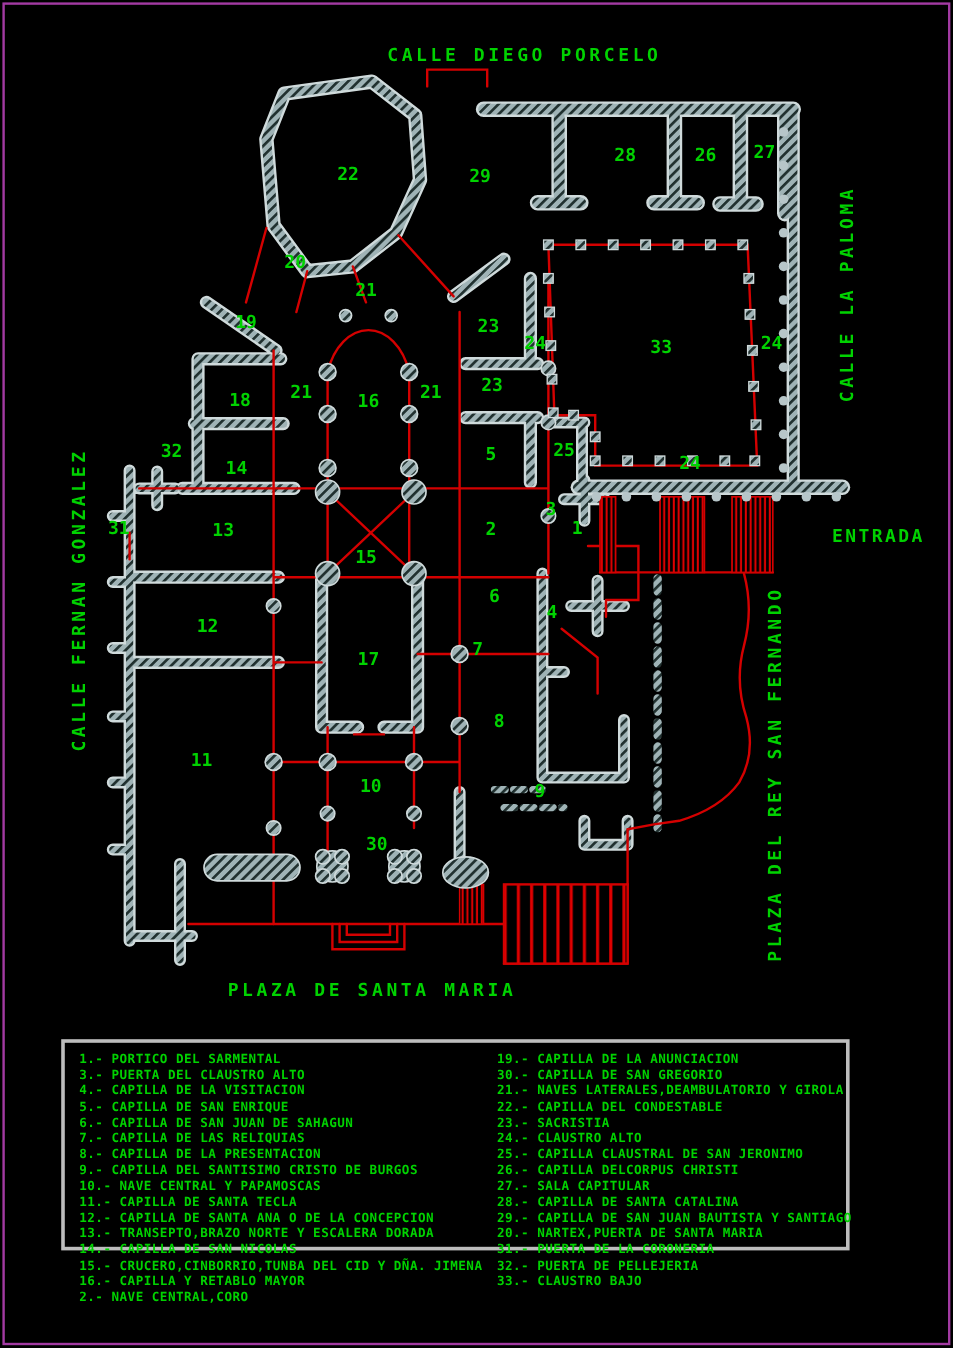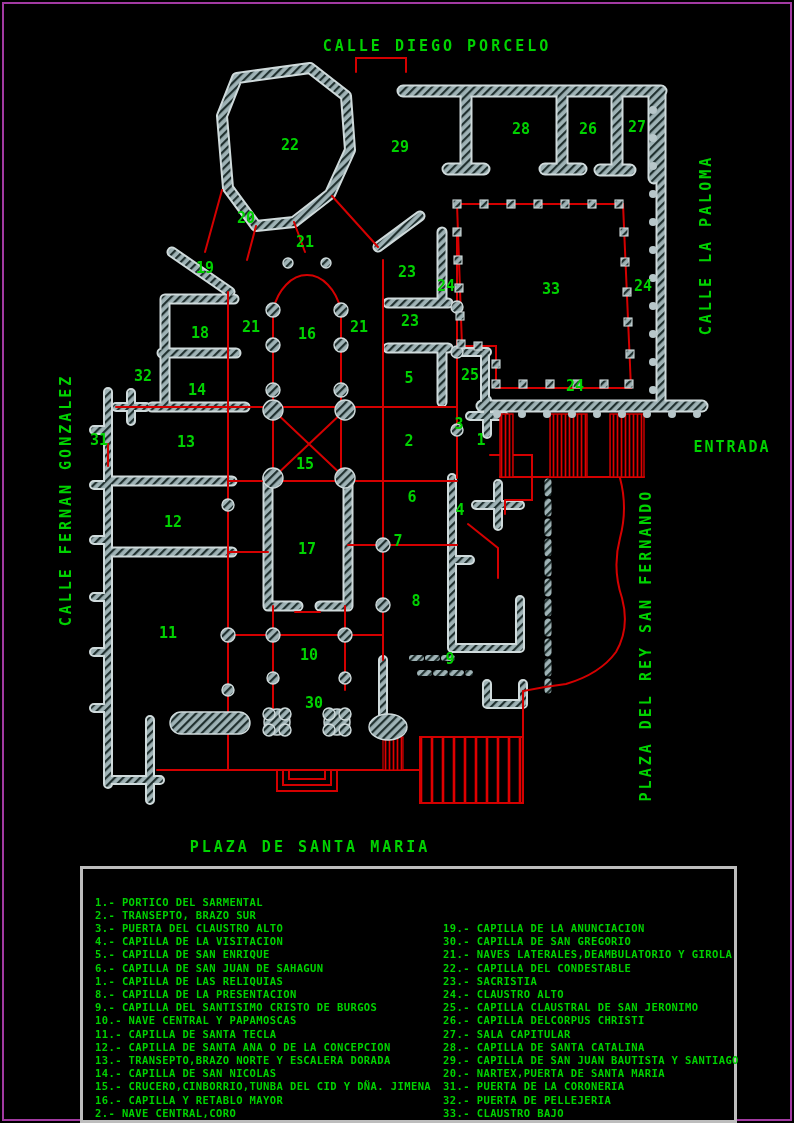--- a/index.html
+++ b/index.html
@@ -8,22 +8,22 @@
   .frame{position:absolute;inset:2px;border:2px solid #a23aa2;pointer-events:none;}
   svg.plan{position:absolute;left:0;top:0;}
   
   .gtext{position:absolute;color:#00d200;font-weight:bold;white-space:nowrap;
          letter-spacing:3px;font-size:15px;}
   .center{transform:translate(-50%,-50%);}
   .vert{transform:translate(-50%,-50%) rotate(-90deg);}
   .plan-num{fill:#00d200;font-family:"DejaVu Sans Mono",monospace;font-size:15px;
             font-weight:bold;text-anchor:middle;}
   
-  .legend{position:absolute;left:80px;top:866px;width:657px;height:257px;
-          border:3px solid #bdbdbd;background:#000;display:flex;box-sizing:border-box;align-items:flex-end;}
+  .legend{position:absolute;left:51px;top:866px;width:657px;height:176px;
+          border:3px solid #bdbdbd;background:#000;display:flex;box-sizing:border-box;}
   .legend ul{list-style:none;margin:8px 0 0 0;padding:0 0 0 12px;}
   .legend li{color:#00d200;font-size:10.5px;line-height:13.2px;font-weight:bold;
              letter-spacing:.4px;white-space:nowrap;}
   .lcol{width:356px;}
   .rcol{flex:1;}
 </style>
 </head>
 <body>
 
 <div class="page">
@@ -234,32 +234,31 @@
         <text x="309" y="660" class="plan-num">10</text>
         <text x="450" y="664" class="plan-num">9</text>
         <text x="314" y="708" class="plan-num">30</text>
       </g>
   </svg>
 
   <div class="gtext center" style="left:437px;top:46px;">CALLE DIEGO PORCELO</div>
   <div class="gtext vert" style="left:706px;top:245px;">CALLE LA PALOMA</div>
   <div class="gtext vert" style="left:66px;top:500px;">CALLE FERNAN GONZALEZ</div>
   <div class="gtext vert" style="left:646px;top:645px;">PLAZA DEL REY SAN FERNANDO</div>
-  <div class="gtext center" style="left:310px;top:847px;">PLAZA DE SANTA MARIA</div>
+  <div class="gtext center" style="left:310px;top:825px;">PLAZA DE SANTA MARIA</div>
   <div class="gtext center" style="left:732px;top:447px;letter-spacing:2px;">ENTRADA</div>
 
   <div class="legend">
     <ul class="lcol" id="legend-left">
         <li>1.- PORTICO DEL SARMENTAL</li>
-        <li>2.- TRANSEPTO, BRAZO SUR</li>
         <li>3.- PUERTA DEL CLAUSTRO ALTO</li>
         <li>4.- CAPILLA DE LA VISITACION</li>
         <li>5.- CAPILLA DE SAN ENRIQUE</li>
         <li>6.- CAPILLA DE SAN JUAN DE SAHAGUN</li>
-        <li>1.- CAPILLA DE LAS RELIQUIAS</li>
+        <li>7.- CAPILLA DE LAS RELIQUIAS</li>
         <li>8.- CAPILLA DE LA PRESENTACION</li>
         <li>9.- CAPILLA DEL SANTISIMO CRISTO DE BURGOS</li>
         <li>10.- NAVE CENTRAL Y PAPAMOSCAS</li>
         <li>11.- CAPILLA DE SANTA TECLA</li>
         <li>12.- CAPILLA DE SANTA ANA O DE LA CONCEPCION</li>
         <li>13.- TRANSEPTO,BRAZO NORTE Y ESCALERA DORADA</li>
         <li>14.- CAPILLA DE SAN NICOLAS</li>
         <li>15.- CRUCERO,CINBORRIO,TUNBA DEL CID Y DÑA. JIMENA</li>
         <li>16.- CAPILLA Y RETABLO MAYOR</li>
         <li>2.- NAVE CENTRAL,CORO</li>

